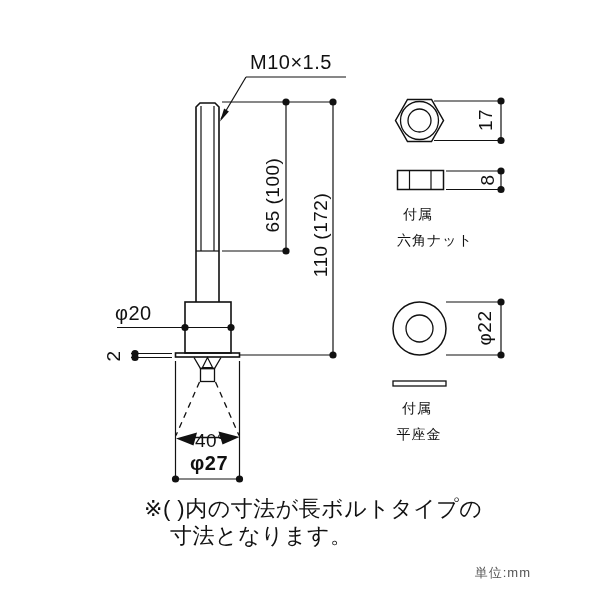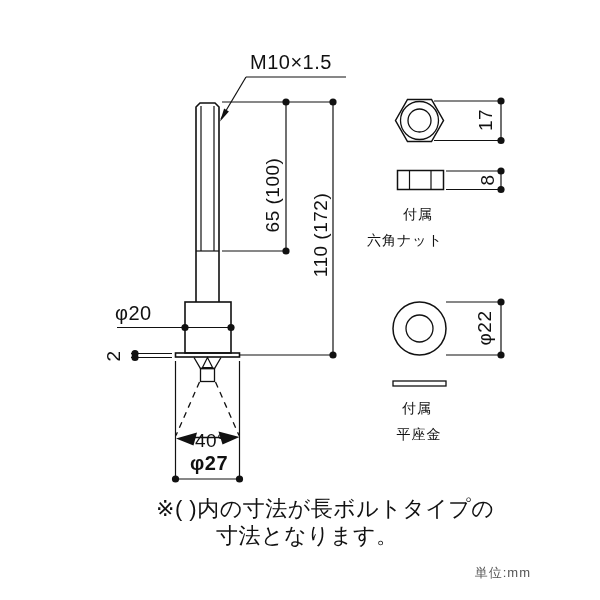--- a/index.html
+++ b/index.html
@@ -124,24 +124,24 @@
   <div class="lbl dim rot" style="left:272px;top:195px;">65 (100)</div>
   <div class="lbl dim rot" style="left:320px;top:235px;">110 (172)</div>
   <div class="lbl big" style="left:115px;top:303px;">φ20</div>
   <div class="lbl dim rot" style="left:113px;top:356px;">2</div>
   <div class="lbl dim ctr" style="left:210px;top:440px;">40°</div>
   <div class="lbl big ctr" style="left:209px;top:463px;font-weight:bold;">φ27</div>
 
   <div class="lbl dim rot" style="left:485px;top:120px;">17</div>
   <div class="lbl dim rot" style="left:487px;top:180px;">8</div>
   <div class="lbl jp ctr" style="left:418px;top:214px;">付属</div>
-  <div class="lbl jp ctr" style="left:405px;top:240px;">六角ナット</div>
+  <div class="lbl jp ctr" style="left:435px;top:240px;">六角ナット</div>
 
   <div class="lbl dim rot" style="left:484px;top:328px;">φ22</div>
   <div class="lbl jp ctr" style="left:417px;top:408px;">付属</div>
   <div class="lbl jp ctr" style="left:419px;top:434px;">平座金</div>
 
-  <div class="lbl note" style="left:144px;top:498px;margin-left:12px;">※( )内の寸法が長ボルトタイプの</div>
-  <div class="lbl note" style="left:170px;top:525px;margin-left:46px;">寸法となります。</div>
+  <div class="lbl note" style="left:144px;top:498px;">※( )内の寸法が長ボルトタイプの</div>
+  <div class="lbl note" style="left:170px;top:525px;">寸法となります。</div>
 
   <div class="lbl unit" style="right:17px;top:566px;">単位:mm</div>
 
 </div>
 
 </body></html>

